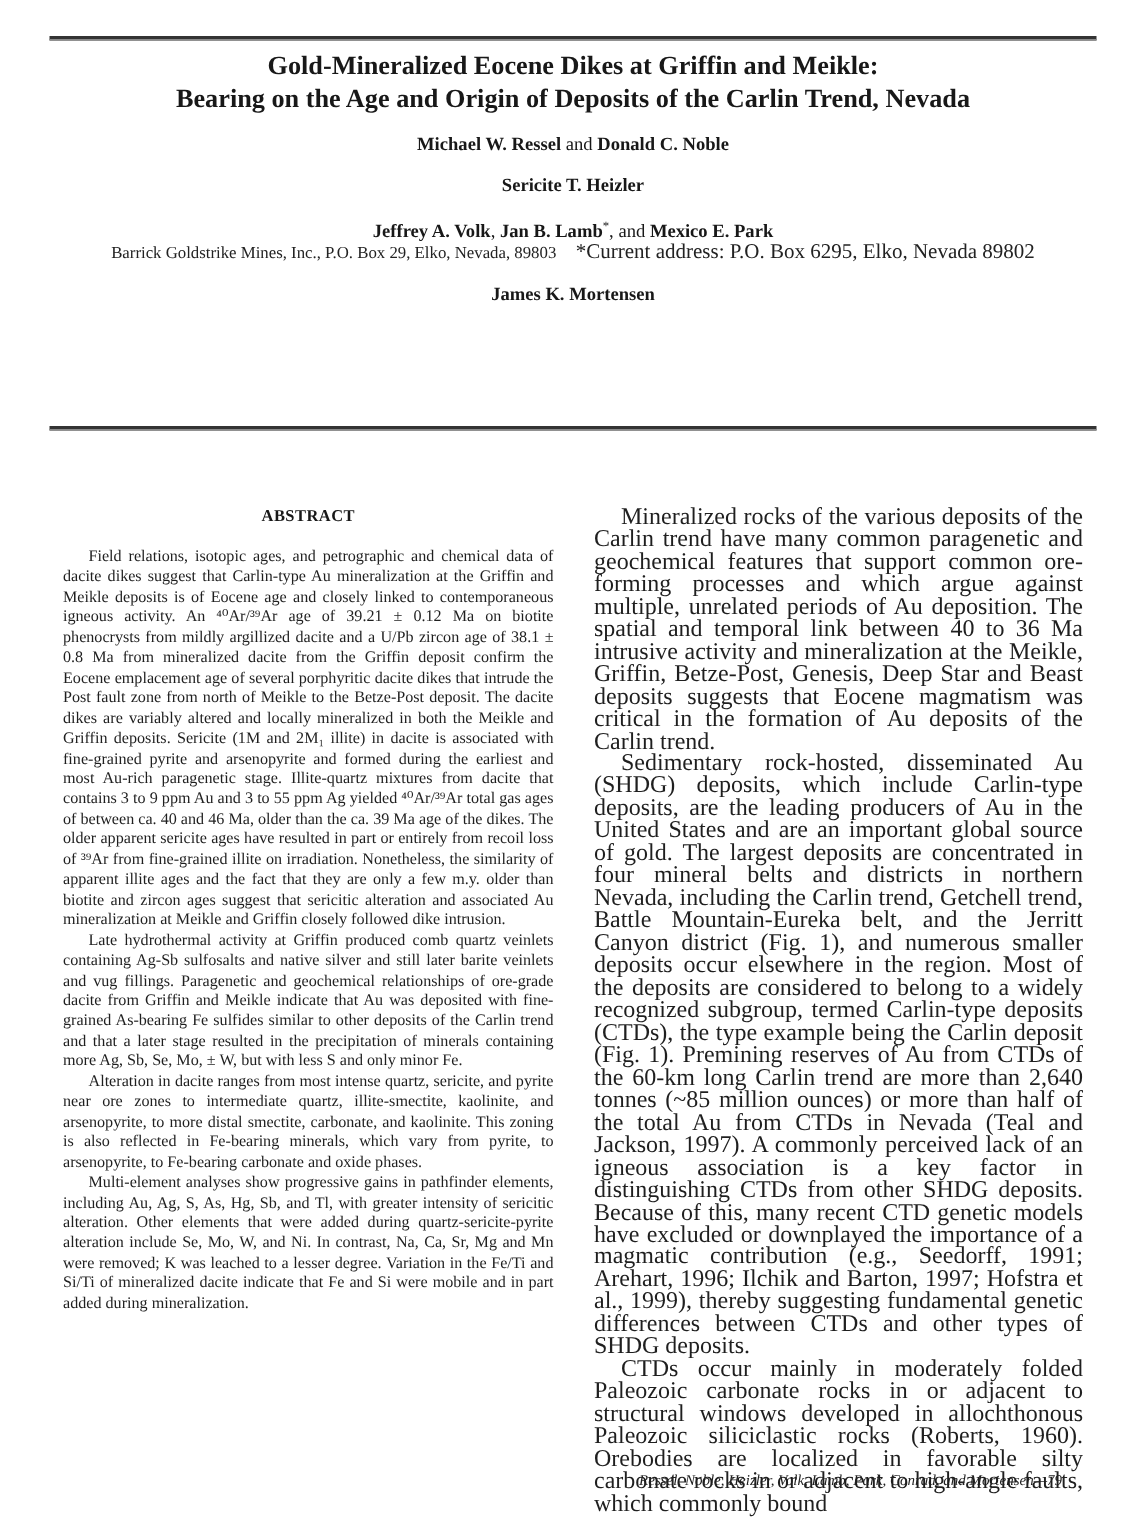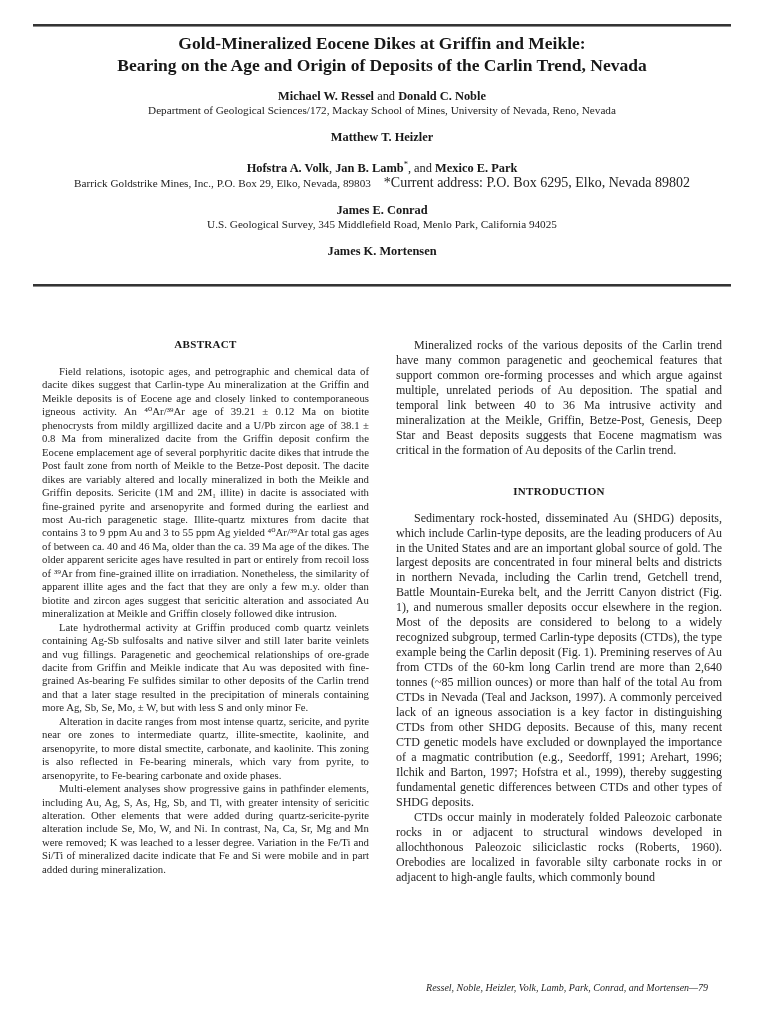--- a/index.html
+++ b/index.html
@@ -82,21 +82,21 @@
   .col-left p {
     margin: 0;
     font-size: 10.75px;
     line-height: 13.45px;
     text-align: justify;
     text-indent: 17px;
     color: #1f1f1f;
   }
   .col-right p {
     margin: 0;
-    font-size: 12px;
+    font-size: 16px;
     line-height: 14.95px;
     text-align: justify;
     text-indent: 18px;
     color: #1f1f1f;
   }
 
   .footer {
     position: absolute;
     top: 982px;
     right: 56px;
@@ -115,61 +115,55 @@
   <div class="header">
     <h1 class="title">
       <span>Gold-Mineralized Eocene Dikes at Griffin and Meikle:</span><br>
       <span>Bearing on the Age and Origin of Deposits of the Carlin Trend, Nevada</span>
     </h1>
 
     <div class="author-group first">
       <div class="author-names">
         <span>Michael W. Ressel</span><span class="conj"> and </span><span>Donald C. Noble</span>
       </div>
-      <div class="affiliation">Department of Geological Sciences/172, Mackay School of Mines, University of Nevada, Reno, Nevada</div>
     </div>
 
     <div class="author-group">
-      <div class="author-names">Matthew T. Heizler</div>
+      <div class="author-names">Sericite T. Heizler</div>
     </div>
 
     <div class="author-group">
       <div class="author-names">
-        <span>Hofstra A. Volk</span><span class="conj">, </span><span>Jan B. Lamb</span><sup>*</sup><span class="conj">, and </span><span>Mexico E. Park</span>
+        <span>Jeffrey A. Volk</span><span class="conj">, </span><span>Jan B. Lamb</span><sup>*</sup><span class="conj">, and </span><span>Mexico E. Park</span>
       </div>
       <div class="affiliation">
         <span>Barrick Goldstrike Mines, Inc., P.O. Box 29, Elko, Nevada, 89803</span><span class="affil-note">*Current address: P.O. Box 6295, Elko, Nevada 89802</span>
       </div>
     </div>
 
-    <div class="author-group">
-      <div class="author-names">James E. Conrad</div>
-      <div class="affiliation">U.S. Geological Survey, 345 Middlefield Road, Menlo Park, California 94025</div>
-    </div>
 
     <div class="author-group">
       <div class="author-names">James K. Mortensen</div>
     </div>
   </div>
 
   <div class="rule rule-mid"></div>
 
   <div class="columns">
 
     <div class="col-left">
       <h2 class="section-heading">ABSTRACT</h2>
       <p>Field relations, isotopic ages, and petrographic and chemical data of dacite dikes suggest that Carlin-type Au mineralization at the Griffin and Meikle deposits is of Eocene age and closely linked to contemporaneous igneous activity. An ⁴⁰Ar/³⁹Ar age of 39.21 ± 0.12 Ma on biotite phenocrysts from mildly argillized dacite and a U/Pb zircon age of 38.1 ± 0.8 Ma from mineralized dacite from the Griffin deposit confirm the Eocene emplacement age of several porphyritic dacite dikes that intrude the Post fault zone from north of Meikle to the Betze-Post deposit. The dacite dikes are variably altered and locally mineralized in both the Meikle and Griffin deposits. Sericite (1M and 2M₁ illite) in dacite is associated with fine-grained pyrite and arsenopyrite and formed during the earliest and most Au-rich paragenetic stage. Illite-quartz mixtures from dacite that contains 3 to 9 ppm Au and 3 to 55 ppm Ag yielded ⁴⁰Ar/³⁹Ar total gas ages of between ca. 40 and 46 Ma, older than the ca. 39 Ma age of the dikes. The older apparent sericite ages have resulted in part or entirely from recoil loss of ³⁹Ar from fine-grained illite on irradiation. Nonetheless, the similarity of apparent illite ages and the fact that they are only a few m.y. older than biotite and zircon ages suggest that sericitic alteration and associated Au mineralization at Meikle and Griffin closely followed dike intrusion.</p>
       <p>Late hydrothermal activity at Griffin produced comb quartz veinlets containing Ag-Sb sulfosalts and native silver and still later barite veinlets and vug fillings. Paragenetic and geochemical relationships of ore-grade dacite from Griffin and Meikle indicate that Au was deposited with fine-grained As-bearing Fe sulfides similar to other deposits of the Carlin trend and that a later stage resulted in the precipitation of minerals containing more Ag, Sb, Se, Mo, ± W, but with less S and only minor Fe.</p>
       <p>Alteration in dacite ranges from most intense quartz, sericite, and pyrite near ore zones to intermediate quartz, illite-smectite, kaolinite, and arsenopyrite, to more distal smectite, carbonate, and kaolinite. This zoning is also reflected in Fe-bearing minerals, which vary from pyrite, to arsenopyrite, to Fe-bearing carbonate and oxide phases.</p>
       <p>Multi-element analyses show progressive gains in pathfinder elements, including Au, Ag, S, As, Hg, Sb, and Tl, with greater intensity of sericitic alteration. Other elements that were added during quartz-sericite-pyrite alteration include Se, Mo, W, and Ni. In contrast, Na, Ca, Sr, Mg and Mn were removed; K was leached to a lesser degree. Variation in the Fe/Ti and Si/Ti of mineralized dacite indicate that Fe and Si were mobile and in part added during mineralization.</p>
     </div>
 
     <div class="col-right">
       <p>Mineralized rocks of the various deposits of the Carlin trend have many common paragenetic and geochemical features that support common ore-forming processes and which argue against multiple, unrelated periods of Au deposition. The spatial and temporal link between 40 to 36 Ma intrusive activity and mineralization at the Meikle, Griffin, Betze-Post, Genesis, Deep Star and Beast deposits suggests that Eocene magmatism was critical in the formation of Au deposits of the Carlin trend.</p>
-      <h2 class="section-heading intro-heading">INTRODUCTION</h2>
       <p>Sedimentary rock-hosted, disseminated Au (SHDG) deposits, which include Carlin-type deposits, are the leading producers of Au in the United States and are an important global source of gold. The largest deposits are concentrated in four mineral belts and districts in northern Nevada, including the Carlin trend, Getchell trend, Battle Mountain-Eureka belt, and the Jerritt Canyon district (Fig. 1), and numerous smaller deposits occur elsewhere in the region. Most of the deposits are considered to belong to a widely recognized subgroup, termed Carlin-type deposits (CTDs), the type example being the Carlin deposit (Fig. 1). Premining reserves of Au from CTDs of the 60-km long Carlin trend are more than 2,640 tonnes (~85 million ounces) or more than half of the total Au from CTDs in Nevada (Teal and Jackson, 1997). A commonly perceived lack of an igneous association is a key factor in distinguishing CTDs from other SHDG deposits. Because of this, many recent CTD genetic models have excluded or downplayed the importance of a magmatic contribution (e.g., Seedorff, 1991; Arehart, 1996; Ilchik and Barton, 1997; Hofstra et al., 1999), thereby suggesting fundamental genetic differences between CTDs and other types of SHDG deposits.</p>
       <p>CTDs occur mainly in moderately folded Paleozoic carbonate rocks in or adjacent to structural windows developed in allochthonous Paleozoic siliciclastic rocks (Roberts, 1960). Orebodies are localized in favorable silty carbonate rocks in or adjacent to high-angle faults, which commonly bound</p>
     </div>
 
   </div>
 
   <div class="footer">Ressel, Noble, Heizler, Volk, Lamb, Park, Conrad, and Mortensen—79</div>
 
 </div>
 

